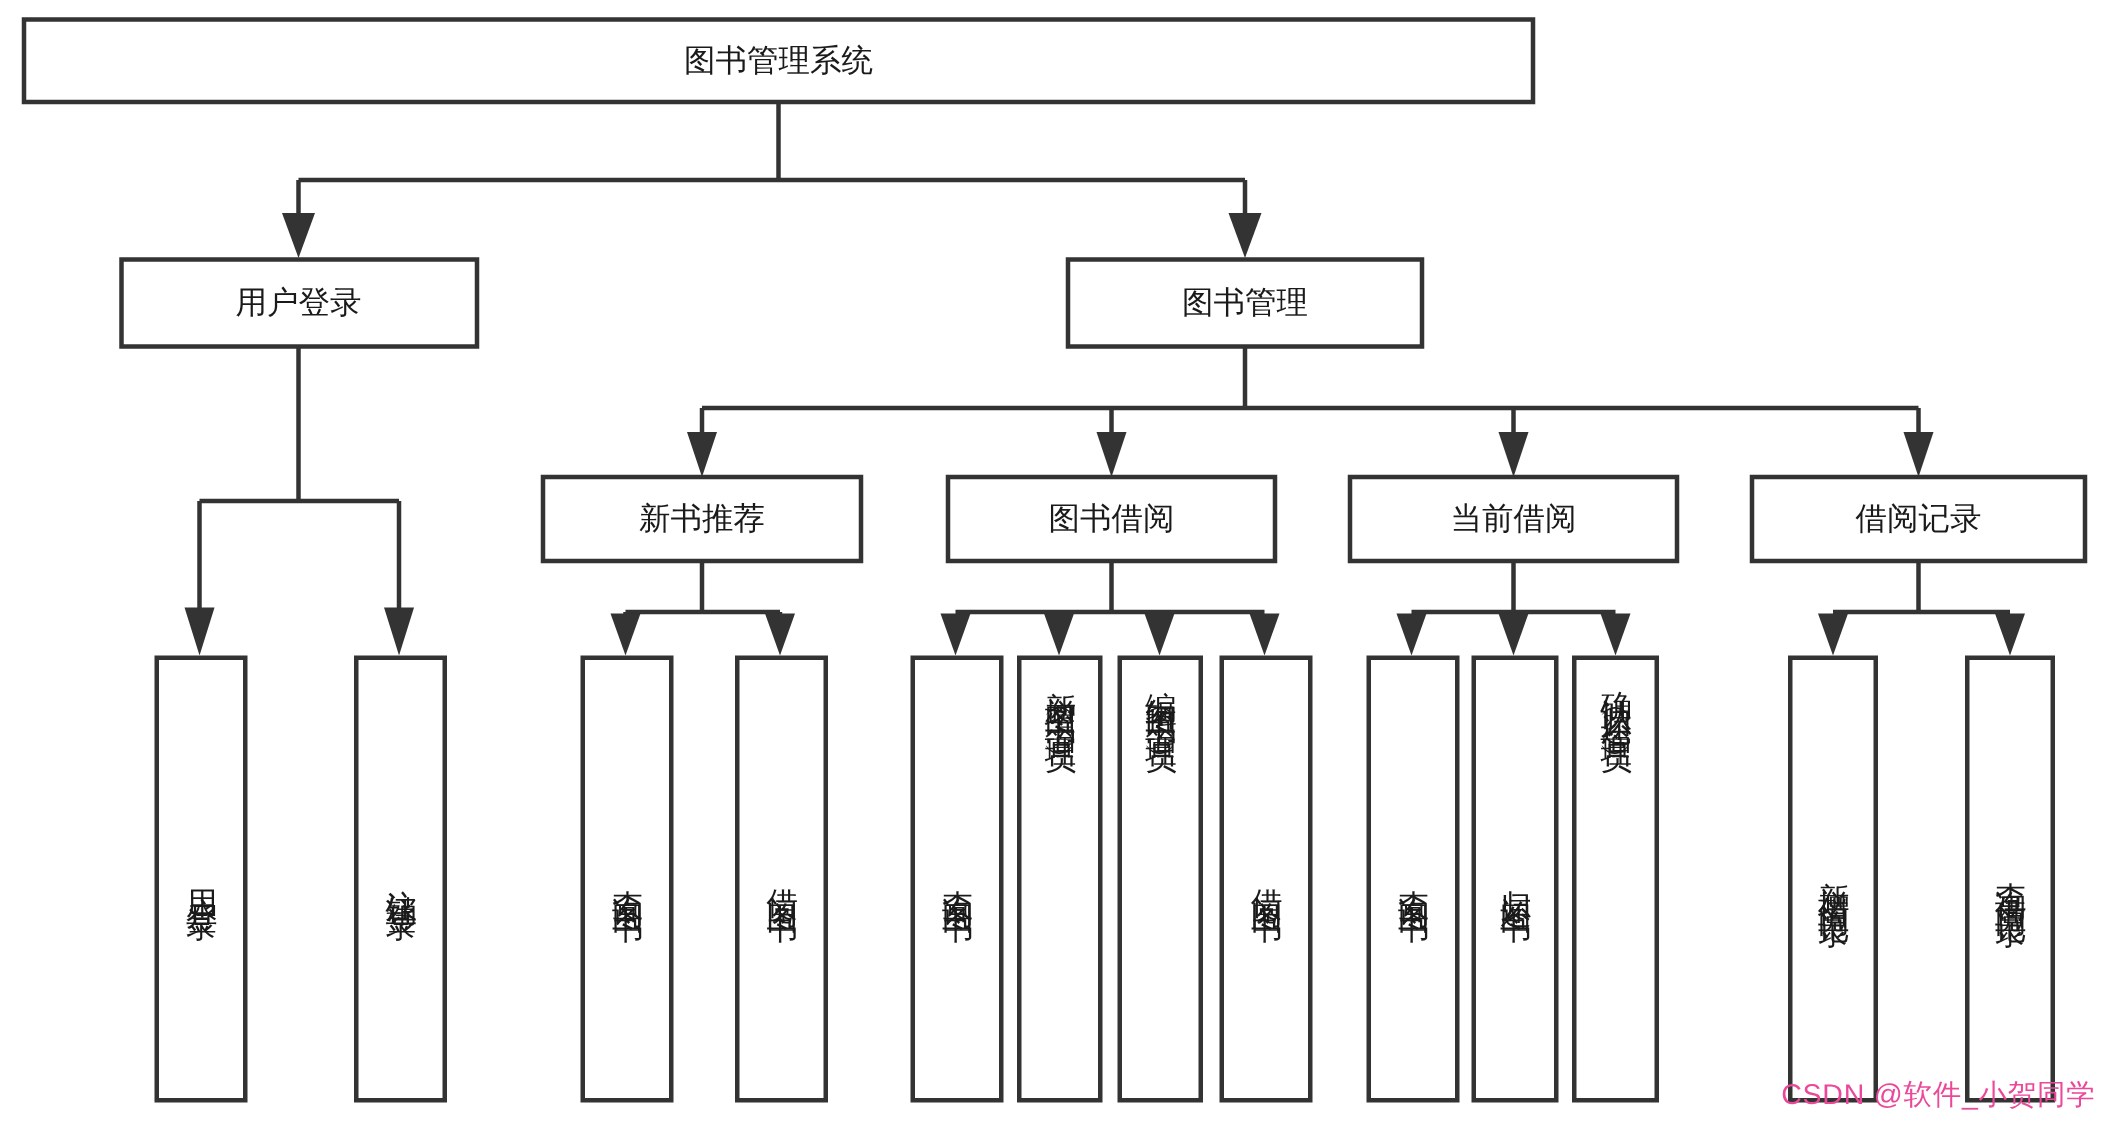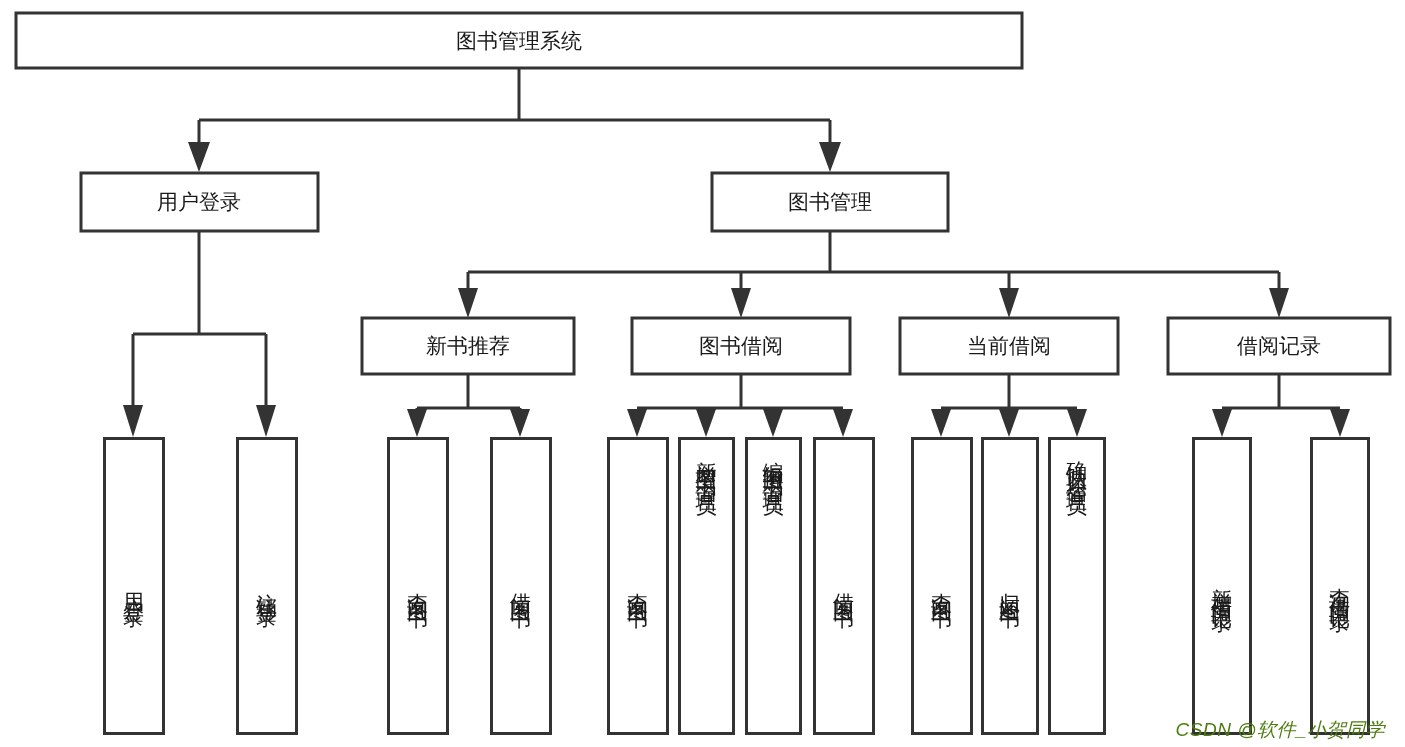--- a/index.html
+++ b/index.html
@@ -44,29 +44,28 @@
   }
   .node-label-h {
     font-family: "Liberation Sans", "DejaVu Sans", sans-serif;
     font-size: 21px;
     fill: #1a1a1a;
     text-anchor: middle;
     dominant-baseline: middle;
   }
   .watermark {
     position: absolute;
-    right: 20px;
+    right: 8px;
     bottom: 4px;
     font-family: "Liberation Sans", "DejaVu Sans", sans-serif;
     font-size: 19px;
-    color: #4d7c0f;
+    color: #ec4899;
     white-space: nowrap;
     letter-spacing: 0.5px;
     pointer-events: none;
-    font-style: italic;
   }
   .vleaf {
     position: absolute;
     box-sizing: border-box;
     background: #ffffff;
     border: 3px solid #333333;
     display: flex;
     align-items: flex-start;
     justify-content: center;
     overflow: hidden;

